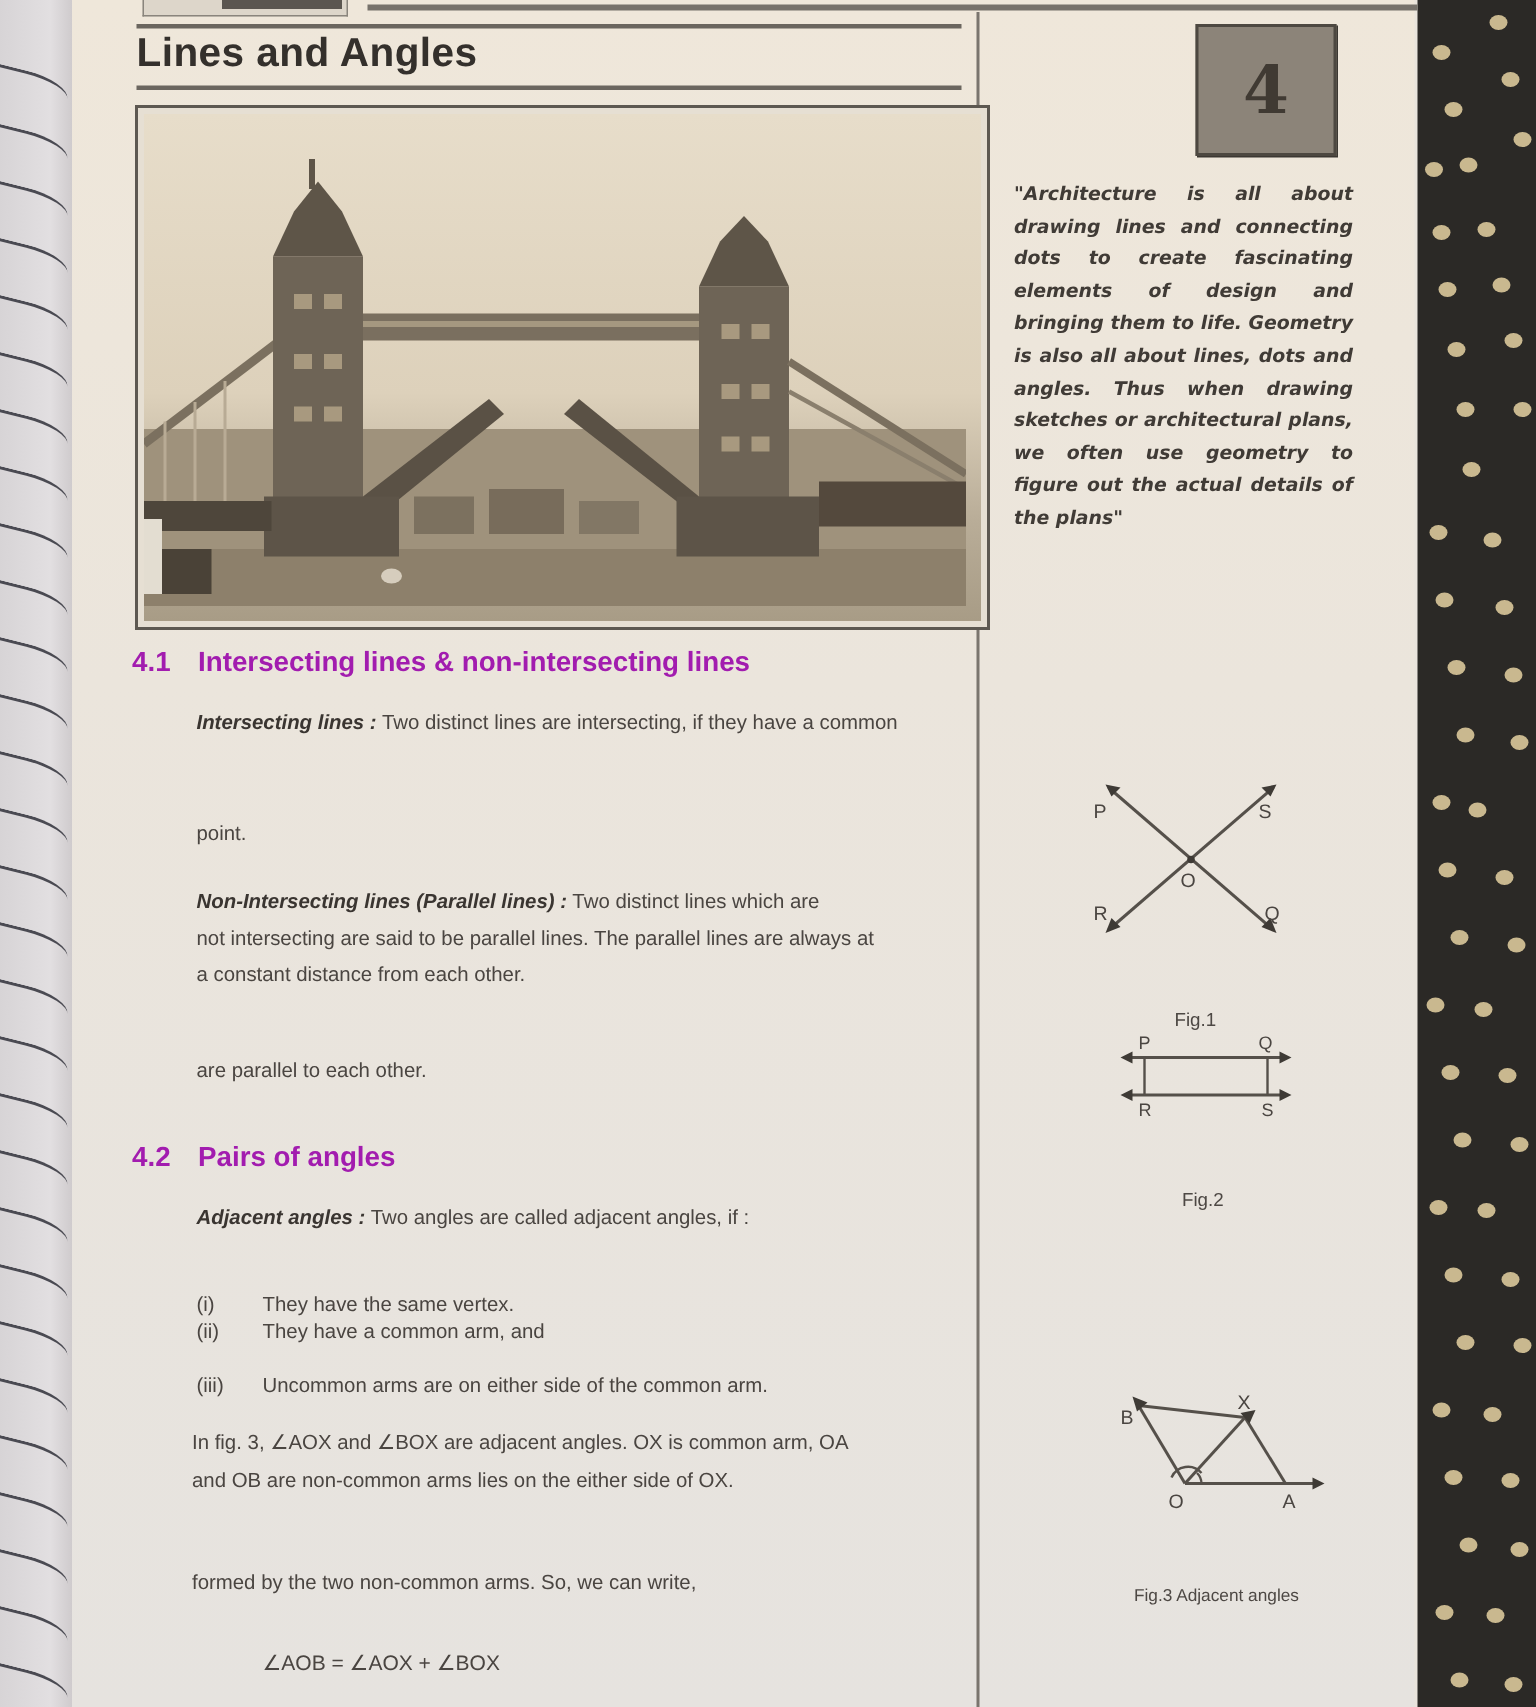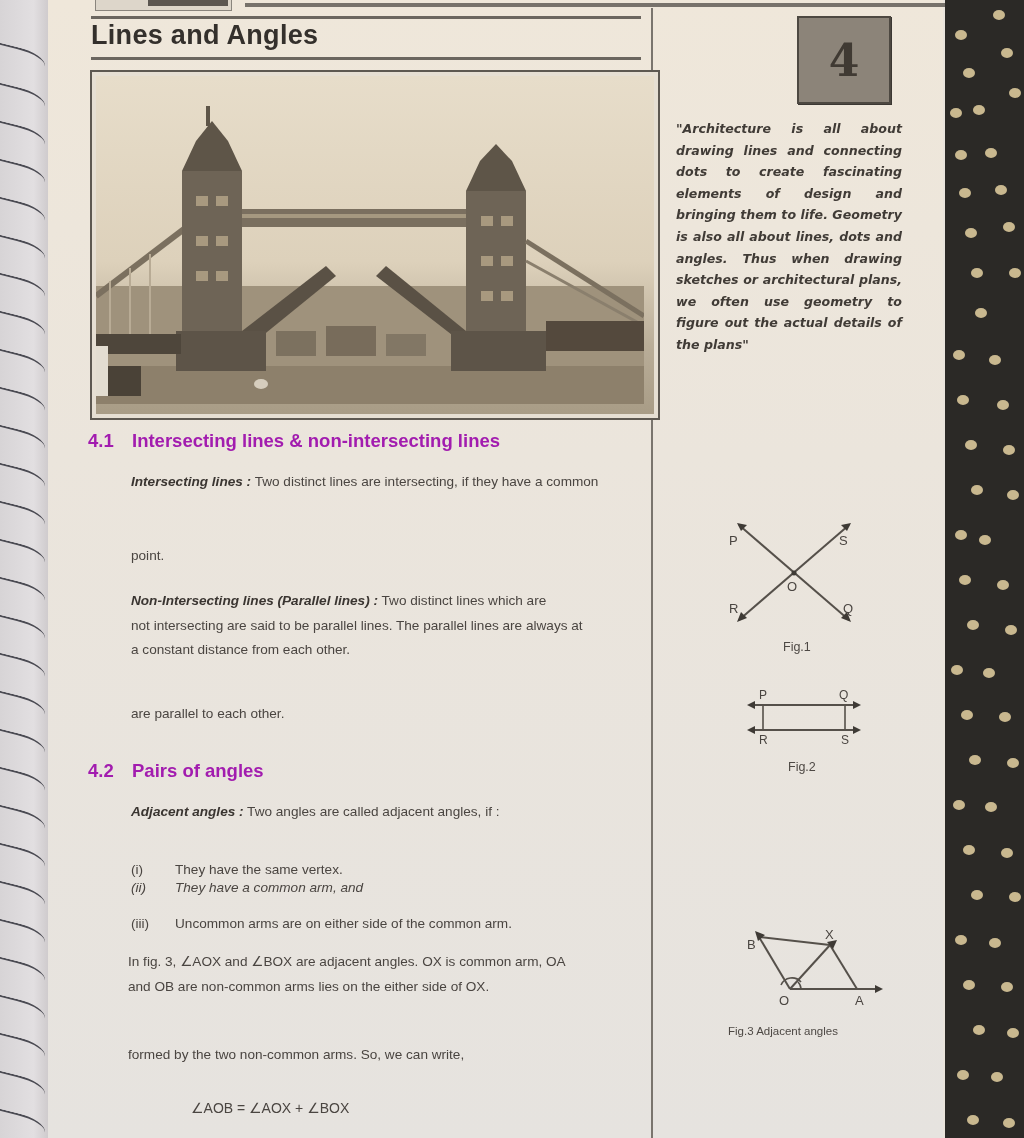--- a/index.html
+++ b/index.html
@@ -19,22 +19,22 @@
   .chapter-badge span{font-family:"DejaVu Serif",serif;font-size:44px;font-weight:bold;color:#403a33;}
   .photo-frame{position:absolute;left:90px;top:70px;width:558px;height:338px;border:2px solid #5d5851;padding:4px;background:#e6dfd3;}
   .photo{width:100%;height:100%;position:relative;background:linear-gradient(180deg,#e7ddca 0%,#ddd1bb 55%,#b9ad98 80%,#a89c86 100%);overflow:hidden;}
   .quote{position:absolute;left:676px;top:118px;width:226px;font-family:"DejaVu Sans",sans-serif;font-style:italic;font-weight:bold;font-size:12.6px;line-height:21.6px;color:#403b36;text-align:justify;}
   .sec-head{position:absolute;font-size:18.5px;font-weight:bold;color:#a21caf;}
   .sec-head .num{display:inline-block;width:44px;}
   .para{position:absolute;left:131px;width:532px;font-size:13.6px;line-height:24.5px;color:#4a4541;}
   .para b{font-style:italic;color:#3a3531;}
   .list-item{position:absolute;left:131px;font-size:13.6px;color:#4a4541;}
   .list-item .roman{display:inline-block;width:44px;}
-  .formula{position:absolute;left:175px;top:1100px;font-size:14px;color:#4a4541;margin-left:16px;}
-  .fig-cap{position:absolute;font-size:12.5px;color:#4d4844;}
+  .formula{position:absolute;left:175px;top:1100px;font-size:14px;color:#4a4541;}
+  .fig-cap{position:absolute;font-size:12.5px;color:#4d4844;margin-top:33px;}
   svg text{font-family:"Liberation Sans",sans-serif;}
 </style>
 </head>
 <body>
 
 <div class="binder">
   <div class="ring" style="top:48px"></div>
   <div class="ring" style="top:88px"></div>
   <div class="ring" style="top:126px"></div>
   <div class="ring" style="top:164px"></div>
@@ -218,21 +218,21 @@
   <span class="num">4.2</span><span>Pairs of angles</span>
 </div>
 
 <div class="para" style="top:800px;">
   <b>Adjacent angles :</b><span> Two angles are called adjacent angles, if :</span>
 </div>
 
 <div class="list-item" style="top:846px;margin-top:16px;">
   <span class="roman">(i)</span><span>They have the same vertex.</span>
 </div>
-<div class="list-item" style="top:880px;font-style:italic;">
+<div class="list-item" style="top:880px;">
   <span class="roman">(ii)</span><span>They have a common arm, and</span>
 </div>
 <div class="list-item" style="top:916px;">
   <span class="roman">(iii)</span><span>Uncommon arms are on either side of the common arm.</span>
 </div>
 
 <div class="para" style="top:950px;left:128px;">
   <span>In fig. 3, ∠AOX and ∠BOX are adjacent angles. OX is common arm, OA</span><br>
   <span>and OB are non-common arms lies on the either side of OX.</span>
 </div>
@@ -285,13 +285,13 @@
   <polygon points="10,6 20,10 13,16" fill="#3e3a35"></polygon>
   <polygon points="92,15 82,17 88,24" fill="#3e3a35"></polygon>
   <polygon points="138,64 130,60 130,68" fill="#3e3a35"></polygon>
   <path d="M36,60 A12,12 0 0 1 56,57" stroke="#55504a" stroke-width="1.6" fill="none"></path>
   <path d="M53,57 A10,10 0 0 1 56,64" stroke="#55504a" stroke-width="1.6" fill="none"></path>
   <text x="2" y="24" font-size="13" fill="#4a4541">B</text>
   <text x="80" y="14" font-size="13" fill="#4a4541">X</text>
   <text x="34" y="80" font-size="13" fill="#4a4541">O</text>
   <text x="110" y="80" font-size="13" fill="#4a4541">A</text>
 </svg>
-<div class="fig-cap" style="left:728px;top:1025px;font-size:11.5px;">Fig.3 Adjacent angles</div>
+<div class="fig-cap" style="left:756px;top:1025px;font-size:11.5px;">Fig.3 Adjacent angles</div>
 
 </body></html>

